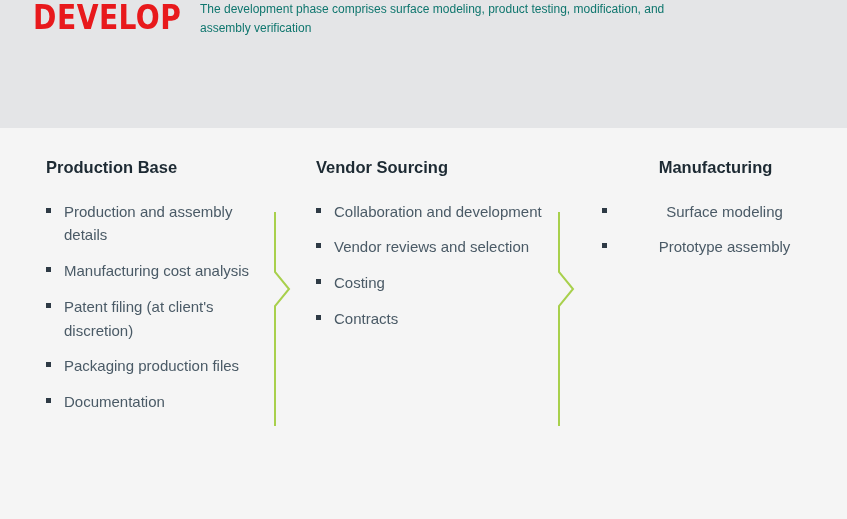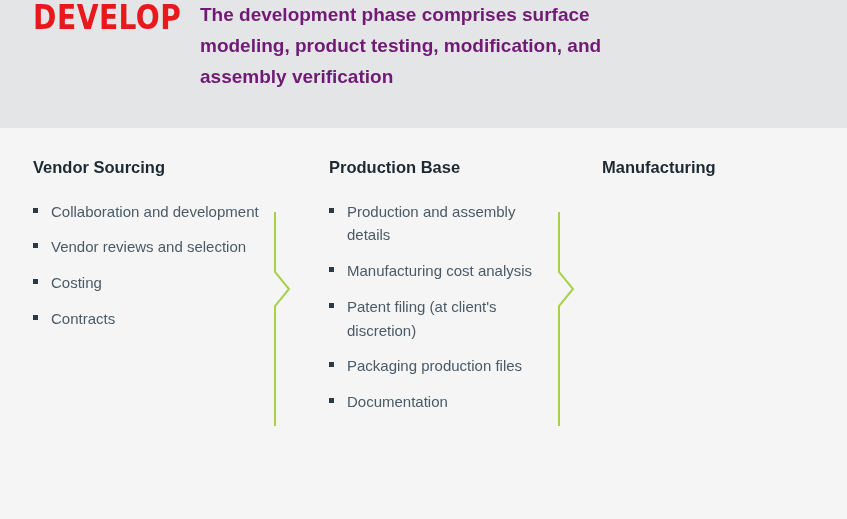--- a/index.html
+++ b/index.html
@@ -45,45 +45,45 @@
     font-weight: bold;
     font-size: 34px;
     letter-spacing: 0.5px;
     line-height: 1;
     transform: scaleX(0.92);
     transform-origin: left center;
   }
   .phase-desc {
     flex: 1 1 auto;
     padding-right: 26px;
-    color: #701a75;
-    font-size: 19px;
+    color: #0f766e;
+    font-size: 12px;
     line-height: 1.62;
-    font-weight: 700;
+    font-weight: 400;
     max-width: 640px;
   }
 
   
   .columns {
     position: absolute;
     left: 0;
     top: 128px;
     width: 847px;
     height: 391px;
     display: flex;
     box-sizing: border-box;
   }
   .column {
     position: relative;
     box-sizing: border-box;
     padding-top: 30px;
   }
   .col-1 { width: 283px; padding-left: 46px; padding-right: 22px; }
   .col-2 { width: 283px; padding-left: 33px; padding-right: 22px; }
-  .col-3 { width: 281px; padding-left: 36px; padding-right: 18px; }
+  .col-3 { width: 281px; padding-left: 36px; padding-right: 18px; text-align: center; }
 
   .col-heading {
     color: #1d2a33;
     font-size: 16.5px;
     font-weight: bold;
     margin: 0 0 22px 0;
     line-height: 1.2;
   }
   .col-list {
     list-style: none;
@@ -124,20 +124,46 @@
 
 <div class="header-band">
   <div class="header-inner">
     <div class="phase-title">DEVELOP</div>
     <div class="phase-desc">The development phase comprises surface modeling, product testing, modification, and assembly verification</div>
   </div>
 </div>
 
 <div class="columns">
 
+  <div class="column col-1">
+    <h2 class="col-heading">Production Base</h2>
+    <ul class="col-list">
+      <li>
+        <span class="bullet-square"></span>
+        <span>Production and assembly details</span>
+      </li>
+      <li>
+        <span class="bullet-square"></span>
+        <span>Manufacturing cost analysis</span>
+      </li>
+      <li>
+        <span class="bullet-square"></span>
+        <span>Patent filing (at client's discretion)</span>
+      </li>
+      <li>
+        <span class="bullet-square"></span>
+        <span>Packaging production files</span>
+      </li>
+      <li>
+        <span class="bullet-square"></span>
+        <span>Documentation</span>
+      </li>
+    </ul>
+  </div>
+
   <div class="column col-2">
     <h2 class="col-heading">Vendor Sourcing</h2>
     <ul class="col-list">
       <li>
         <span class="bullet-square"></span>
         <span>Collaboration and development</span>
       </li>
       <li>
         <span class="bullet-square"></span>
         <span>Vendor reviews and selection</span>
@@ -146,49 +172,31 @@
         <span class="bullet-square"></span>
         <span>Costing</span>
       </li>
       <li>
         <span class="bullet-square"></span>
         <span>Contracts</span>
       </li>
     </ul>
   </div>
 
-  <div class="column col-1">
-    <h2 class="col-heading">Production Base</h2>
-    <ul class="col-list">
-      <li>
-        <span class="bullet-square"></span>
-        <span>Production and assembly details</span>
-      </li>
-      <li>
-        <span class="bullet-square"></span>
-        <span>Manufacturing cost analysis</span>
-      </li>
-      <li>
-        <span class="bullet-square"></span>
-        <span>Patent filing (at client's discretion)</span>
-      </li>
-      <li>
-        <span class="bullet-square"></span>
-        <span>Packaging production files</span>
-      </li>
-      <li>
-        <span class="bullet-square"></span>
-        <span>Documentation</span>
-      </li>
-    </ul>
-  </div>
-
   <div class="column col-3">
     <h2 class="col-heading">Manufacturing</h2>
     <ul class="col-list">
+      <li>
+        <span class="bullet-square"></span>
+        <span>Surface modeling</span>
+      </li>
+      <li>
+        <span class="bullet-square"></span>
+        <span>Prototype assembly</span>
+      </li>
     </ul>
   </div>
 </div>
 
 <div class="divider divider-1">
   <svg width="24" height="214" viewBox="0 0 24 214" fill="none" xmlns="http://www.w3.org/2000/svg">
     <path d="M3 0 L3 60 L17 77 L3 94 L3 214" stroke="#a8d04c" stroke-width="2" fill="none" stroke-linejoin="miter" stroke-linecap="butt"></path>
   </svg>
 </div>
 

